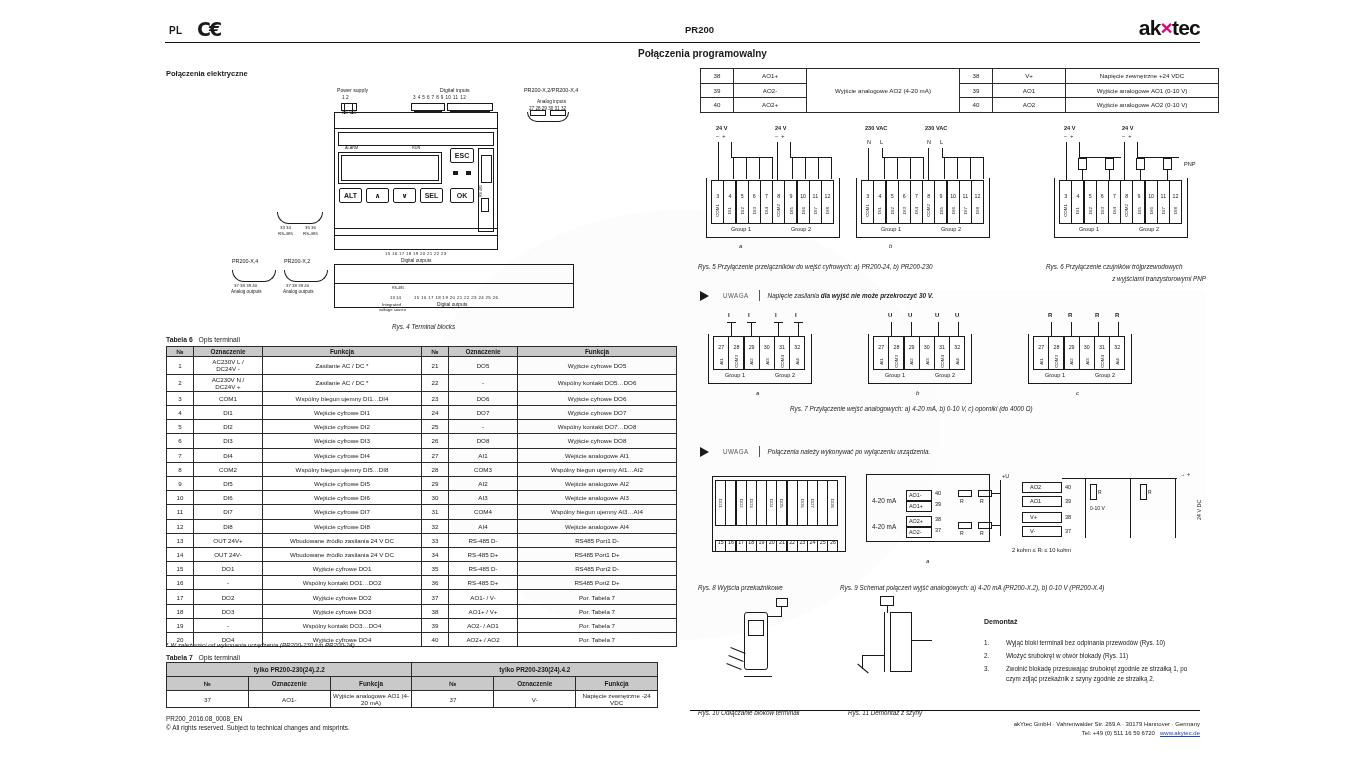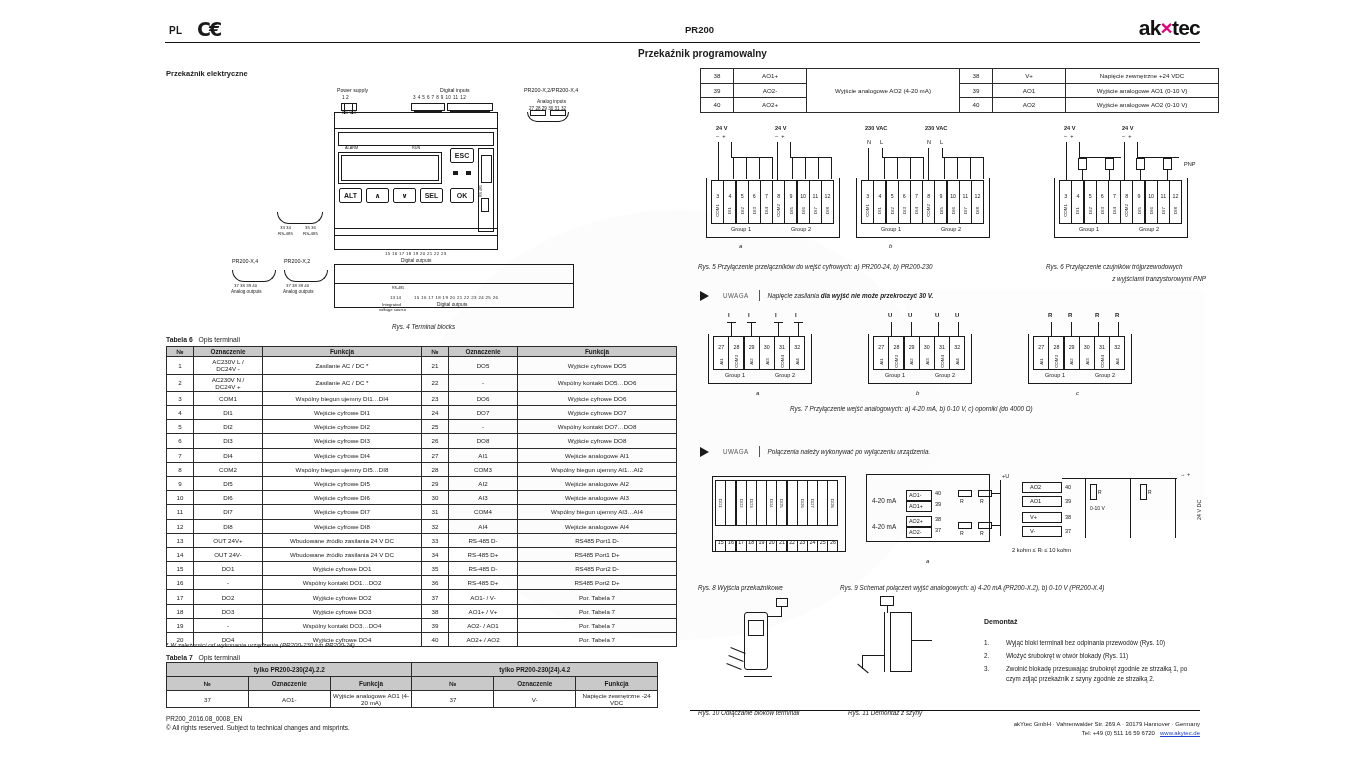--- a/index.html
+++ b/index.html
@@ -108,23 +108,23 @@
   <div class="wm"></div>
   <div class="wm2"></div>
 
   <div id="hdr">
     <span class="pl">PL</span>
     <span class="ce">C€</span>
     <span class="hdr-title">PR200</span>
     <span class="logo"><span>ak</span><span class="y">×</span><span>tec</span></span>
     <div class="rule"></div>
   </div>
-  <div class="subtitle">Przekaźnik programowalny</div>
-
-  <div class="sec-label" style="left:166px;top:69px;">Przekaźnik elektryczne</div>
+  <div class="subtitle">Połączenia programowalny</div>
+
+  <div class="sec-label" style="left:166px;top:69px;">Połączenia elektryczne</div>
 
   <div>
     <div class="tx" style="left:337px;top:88px;font-size:5.2px;">Power supply</div>
     <div class="tx" style="left:342px;top:96px;font-size:4.8px;">1   2</div>
     <div class="tx" style="left:440px;top:88px;font-size:5.2px;">Digital inputs</div>
     <div class="tx" style="left:413px;top:96px;font-size:4.6px;letter-spacing:.4px;">3  4  5  6  7  8  9 10 11 12</div>
     <div class="tx" style="left:524px;top:88px;font-size:5.4px;">PR200-X,2/PR200-X,4</div>
     <div class="tx" style="left:537px;top:100px;font-size:4.8px;">Analog inputs</div>
     <div class="tx" style="left:529px;top:107px;font-size:4.6px;">27 28 29 30 31 32</div>
 

